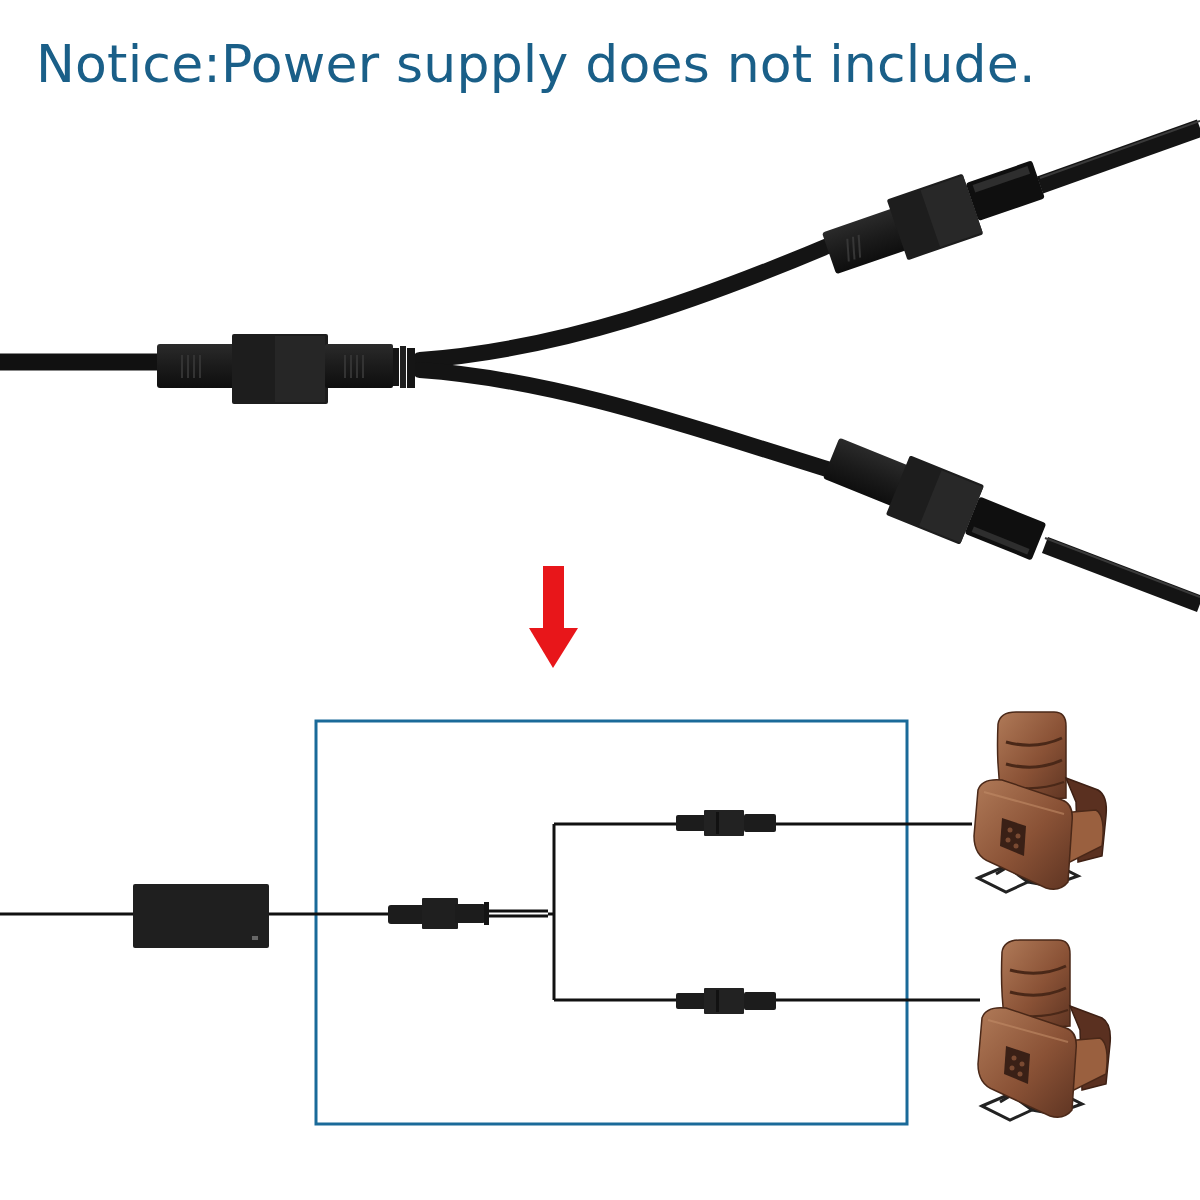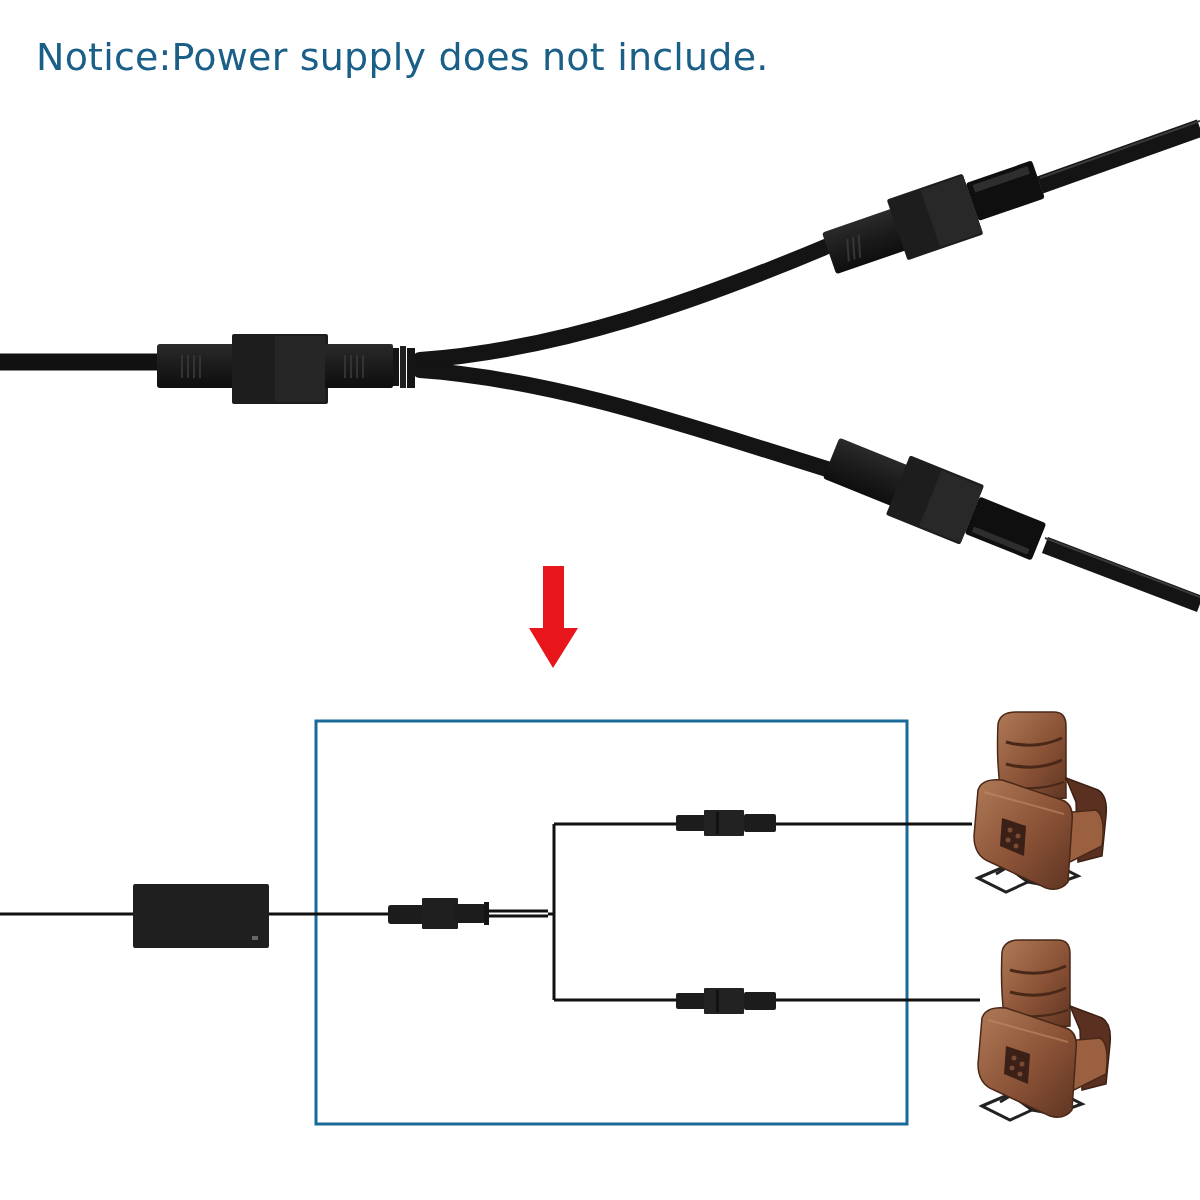--- a/index.html
+++ b/index.html
@@ -1,20 +1,20 @@
 <!DOCTYPE html>
 <html><head>
   <meta charset="utf-8">
   <style>
     html, body { margin: 0; padding: 0; background: #ffffff; }
     body { width: 1200px; height: 1200px; position: relative; overflow: hidden;
            font-family: "DejaVu Sans", "Liberation Sans", sans-serif; }
     .notice {
       position: absolute; left: 36px; top: 38px;
-      font-size: 38px; color: #1a5f88; letter-spacing: 0.2px;
+      font-size: 52px; color: #1a5f88; letter-spacing: 0.2px;
       font-family: "DejaVu Sans", sans-serif; line-height: 1;
     }
     svg.scene { position: absolute; left: 0; top: 0; }
   </style>
 </head>
 <body>
 
 <div class="notice">Notice:Power supply does not include.</div>
 
 <svg class="scene" width="1200" height="1200" viewBox="0 0 1200 1200" xmlns="http://www.w3.org/2000/svg">

